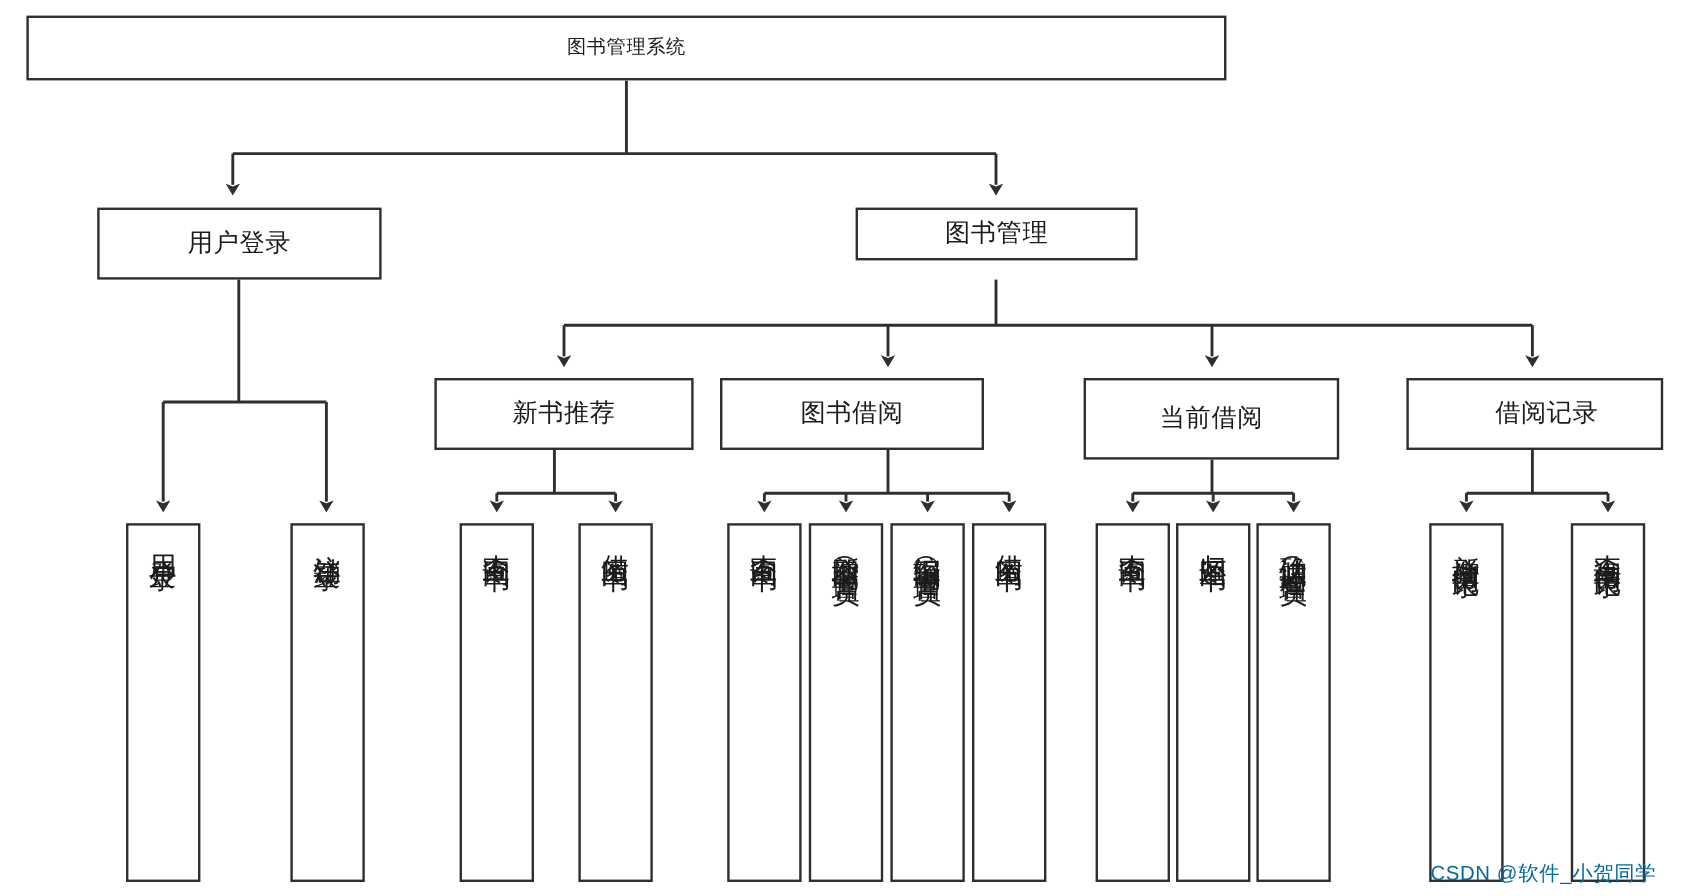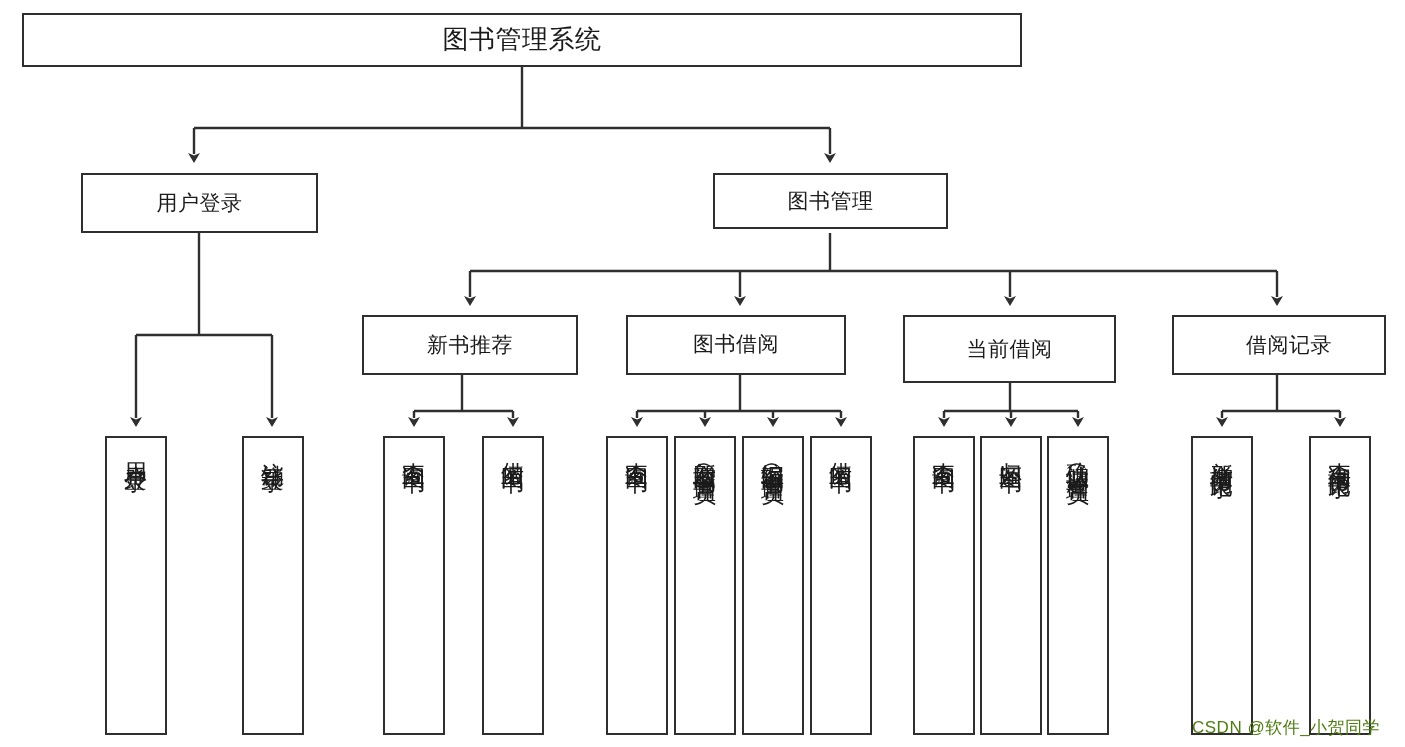--- a/index.html
+++ b/index.html
@@ -41,40 +41,40 @@
     line-height: 1.22;
     white-space: nowrap;
     color: #1b1b1b;
   }
   
   .h-node .node-label {
     font-size: 21px;
     letter-spacing: 0.5px;
   }
   .root .node-label {
-    font-size: 26px;
+    font-size: 16px;
   }
   
   .v-node {
     align-items: flex-start;
     justify-content: center;
     padding-top: 6px;
   }
   .v-node .node-label {
     writing-mode: vertical-rl;
     text-orientation: upright;
     font-size: 23px;
     line-height: 1.05;
     letter-spacing: 3px;
     white-space: nowrap;
   }
   .watermark {
     position: absolute;
     font-size: 17px;
-    color: #4d7c0f;
+    color: #0369a1;
     white-space: nowrap;
     letter-spacing: 0.5px;
   }
 </style>
 </head>
 <body>
 
 <div id="canvas">
 
   <svg class="connectors" viewBox="0 0 1405 747" xmlns="http://www.w3.org/2000/svg">
@@ -127,28 +127,28 @@
     </g>
   </svg>
 
   <div class="node h-node root" style="left:22px; top:13px; width:1000px; height:54px;">
     <span class="node-label">图书管理系统</span>
   </div>
 
   <div class="node h-node" style="left:81px; top:173px; width:237px; height:60px;">
     <span class="node-label">用户登录</span>
   </div>
-  <div class="node h-node" style="left:713px; top:173px; width:235px; height:56px;">
+  <div class="node h-node" style="left:713px; top:173px; width:235px; height:44px;">
     <span class="node-label">图书管理</span>
   </div>
 
   <div class="node h-node" style="left:362px; top:315px; width:216px; height:60px;">
     <span class="node-label">新书推荐</span>
   </div>
-  <div class="node h-node" style="left:626px; top:315px; width:220px; height:60px;font-family:Liberation Serif, serif;">
+  <div class="node h-node" style="left:600px; top:315px; width:220px; height:60px;">
     <span class="node-label">图书借阅</span>
   </div>
   <div class="node h-node" style="left:903px; top:315px; width:213px; height:68px;">
     <span class="node-label">当前借阅</span>
   </div>
   <div class="node h-node" style="left:1172px; top:315px; width:214px; height:60px;padding-left:20px;">
     <span class="node-label">借阅记录</span>
   </div>
 
   <div class="node v-node" style="left:105px; top:436px; width:62px; height:299px;">

